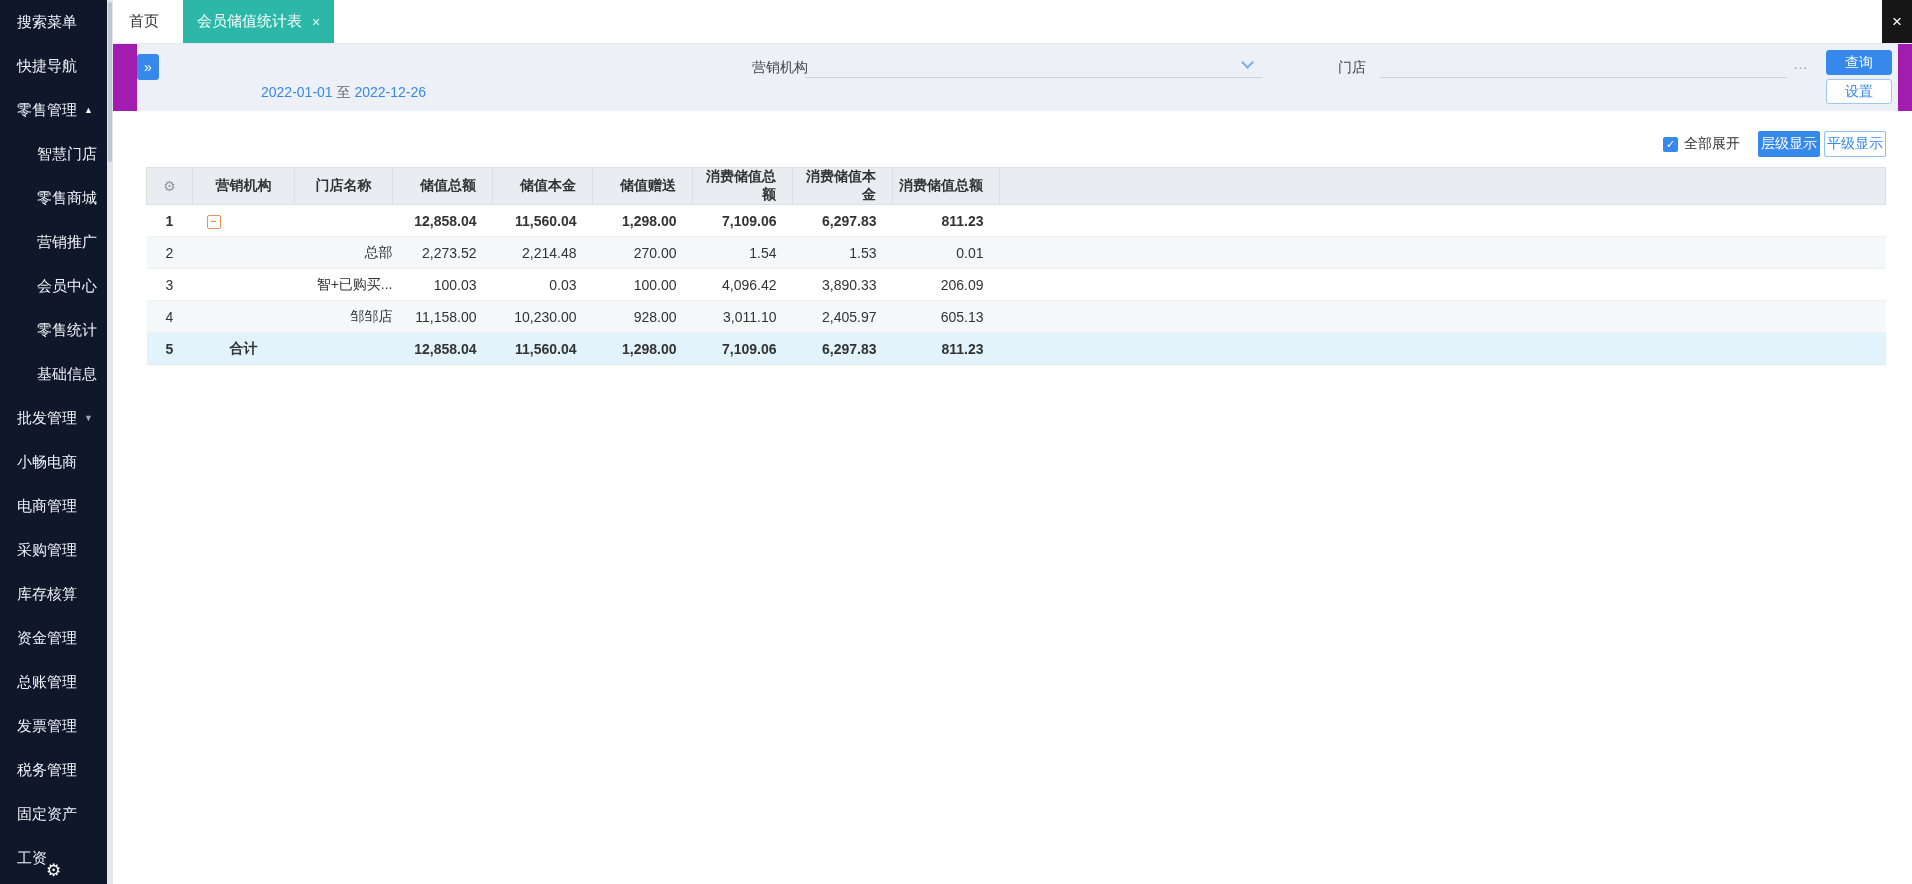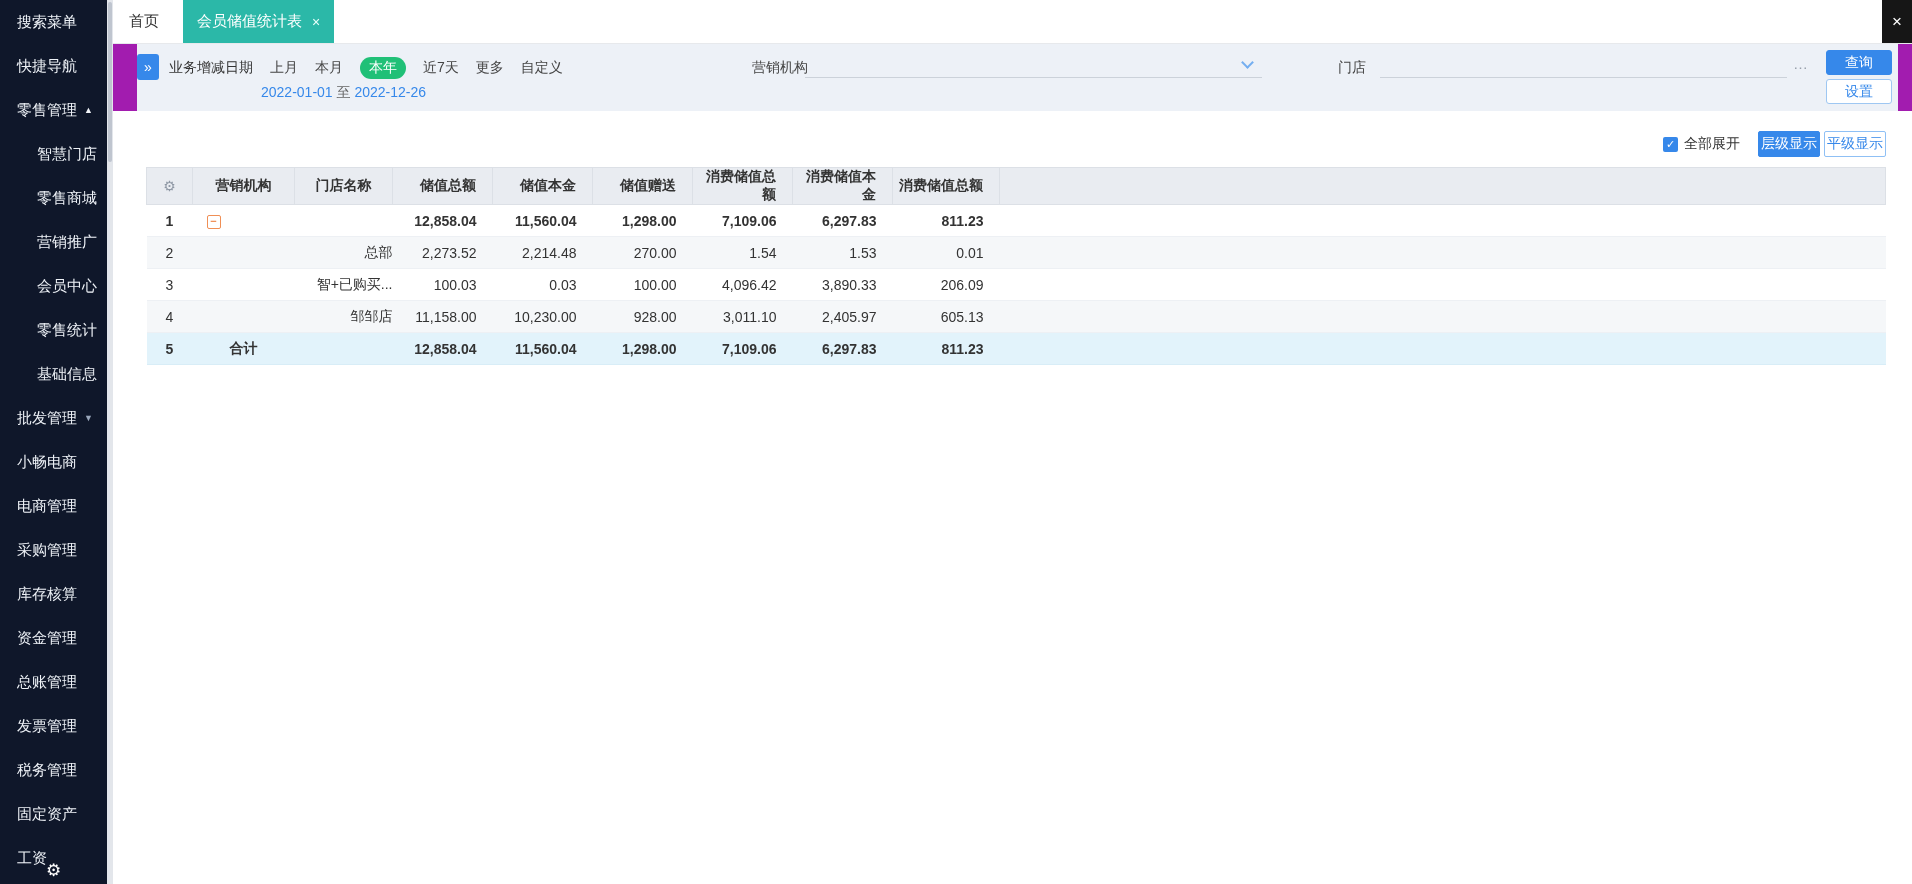--- a/index.html
+++ b/index.html
@@ -163,31 +163,20 @@
       <div class="tab-active">
         <span>会员储值统计表</span>
         <span class="tab-close">×</span>
       </div>
       <div class="window-close">×</div>
     </div>
 
 
     <div class="filter-bar">
       <div class="collapse-btn">»</div>
-      <div class="filter-row1">
-        <span class="flabel">业务增减日期</span>
-        <span id="date-options" style="display:flex; align-items:center; gap:17px;">
-            <span class="date-opt">上月</span>
-            <span class="date-opt">本月</span>
-            <span class="date-opt active">本年</span>
-            <span class="date-opt">近7天</span>
-            <span class="date-opt">更多</span>
-            <span class="date-opt">自定义</span>
-          </span>
-      </div>
       <div class="filter-row2">
         <span class="d">2022-01-01</span>
         <span>至</span>
         <span class="d">2022-12-26</span>
       </div>
       <span class="org-label">营销机构</span>
       <div class="org-input">
         <span class="chev"></span>
       </div>
       <span class="store-label">门店</span>

